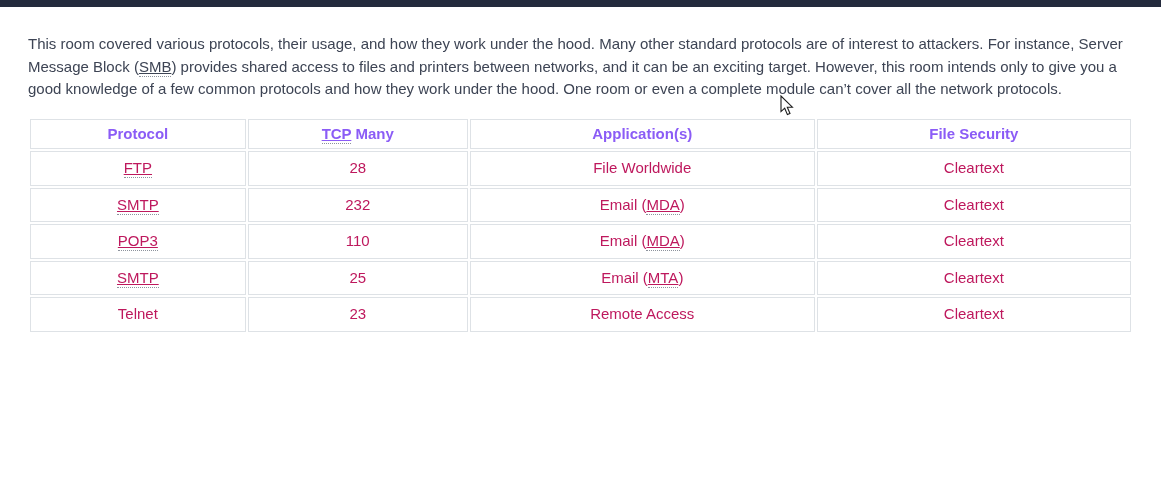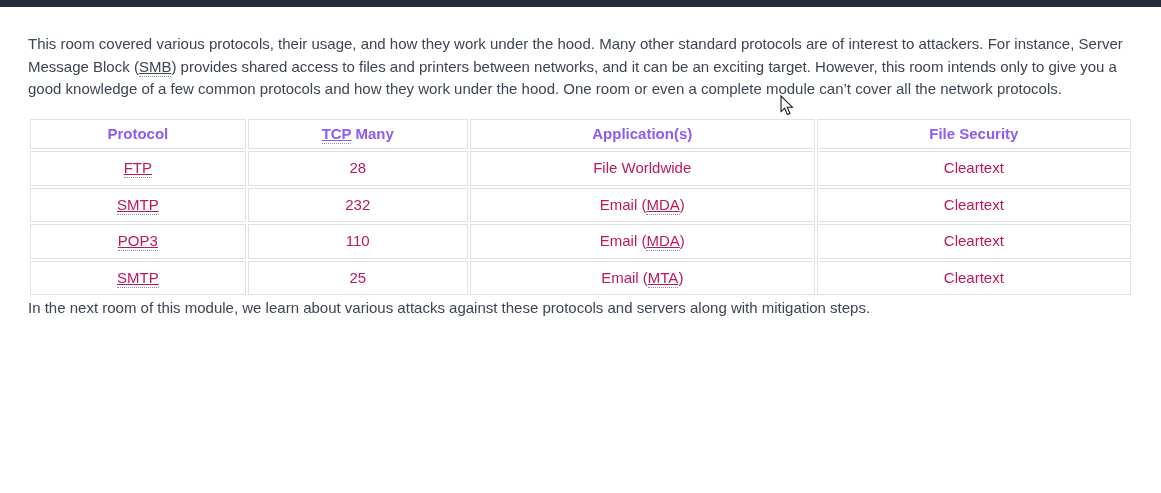--- a/index.html
+++ b/index.html
@@ -117,22 +117,27 @@
           <td><span>110</span></td>
           <td><span>Email (</span><span class="abbr">MDA</span><span>)</span></td>
           <td><span>Cleartext</span></td>
         </tr>
         <tr>
           <td><span class="abbr">SMTP</span></td>
           <td><span>25</span></td>
           <td><span>Email (</span><span class="abbr">MTA</span><span>)</span></td>
           <td><span>Cleartext</span></td>
         </tr>
+        <tr>
+          <td><span>Telnet</span></td>
+          <td><span>23</span></td>
+          <td><span>Remote Access</span></td>
+          <td><span>Cleartext</span></td>
+        </tr>
       </tbody>
   </table>
 
-  <p class="para closing-para"><span>In the next room of this module, we learn about various attacks against these protocols and servers along with mitigation steps.</span></p>
 
 </div>
 
 <svg class="mouse-cursor" viewBox="0 0 14 21" xmlns="http://www.w3.org/2000/svg">
   <polygon points="1,1 1,16.6 4.7,13.2 7.4,19.6 10,18.5 7.3,12.2 12.4,12.2" fill="#ffffff" stroke="#1c1c1c" stroke-width="1.1"></polygon>
 </svg>
 
 </body></html>

